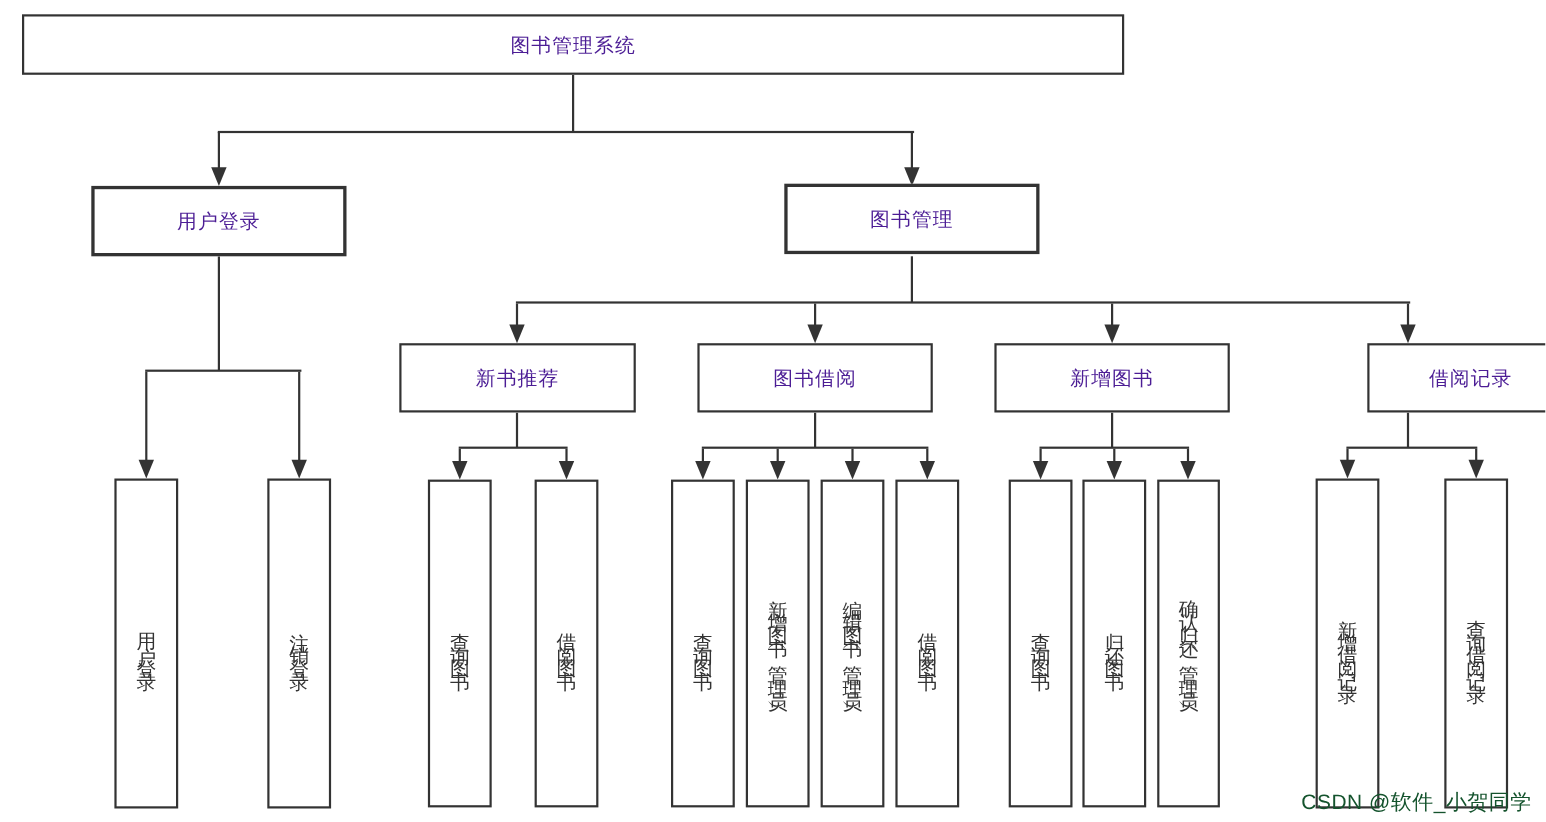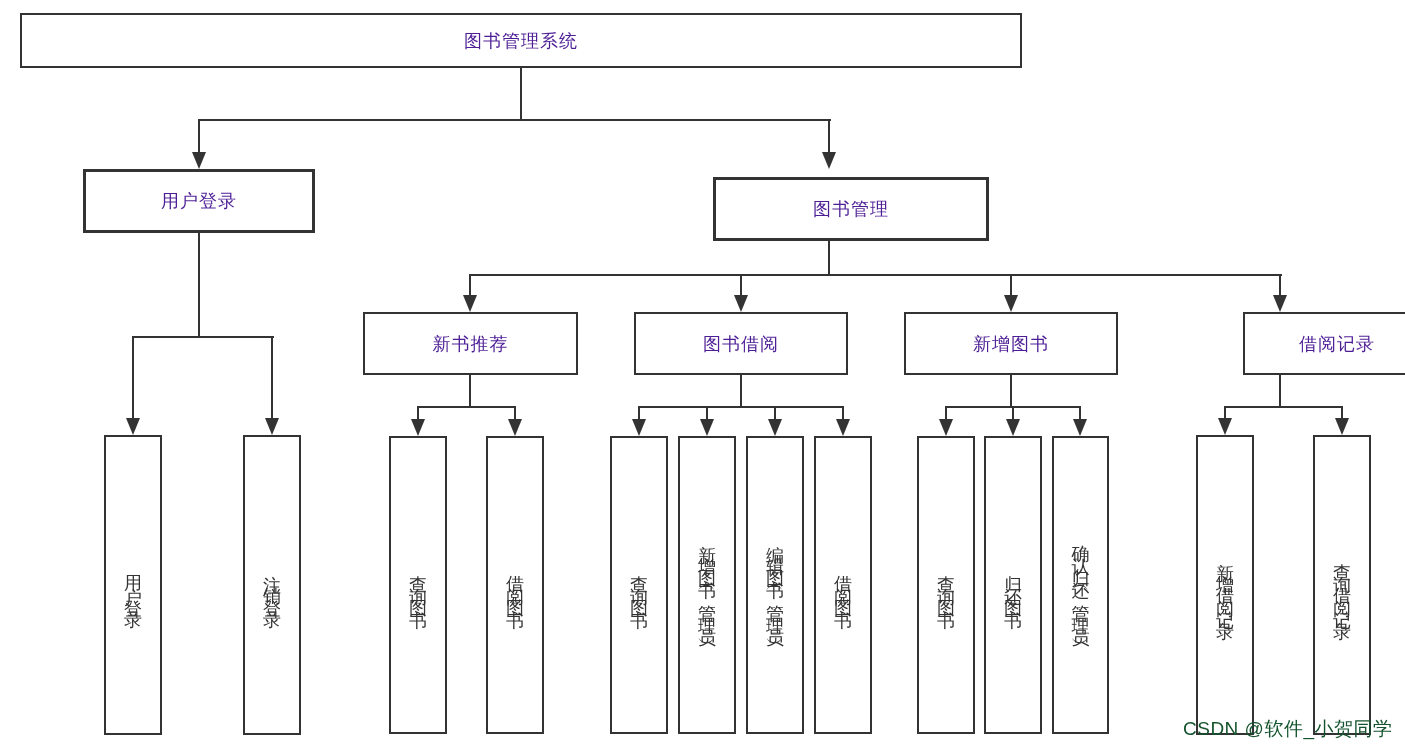--- a/index.html
+++ b/index.html
@@ -111,21 +111,21 @@
   <div class="arrow" style="left:1218px;top:418px"></div>
   <div class="arrow" style="left:1335px;top:418px"></div>
 
   <div class="hbox" style="left:20px;top:13px;width:1002px;height:55px">
     <span>图书管理系统</span>
   </div>
 
   <div class="hbox l2" style="left:83px;top:169px;width:232px;height:64px">
     <span>用户登录</span>
   </div>
-  <div class="hbox l2" style="left:713px;top:177px;width:276px;height:64px">
+  <div class="hbox l2" style="left:713px;top:167px;width:232px;height:64px">
     <span>图书管理</span>
   </div>
 
   <div class="hbox" style="left:634px;top:312px;width:214px;height:63px">
     <span>图书借阅</span>
   </div>
   <div class="hbox" style="left:363px;top:312px;width:215px;height:63px">
     <span>新书推荐</span>
   </div>
   <div class="hbox" style="left:904px;top:312px;width:214px;height:63px">

